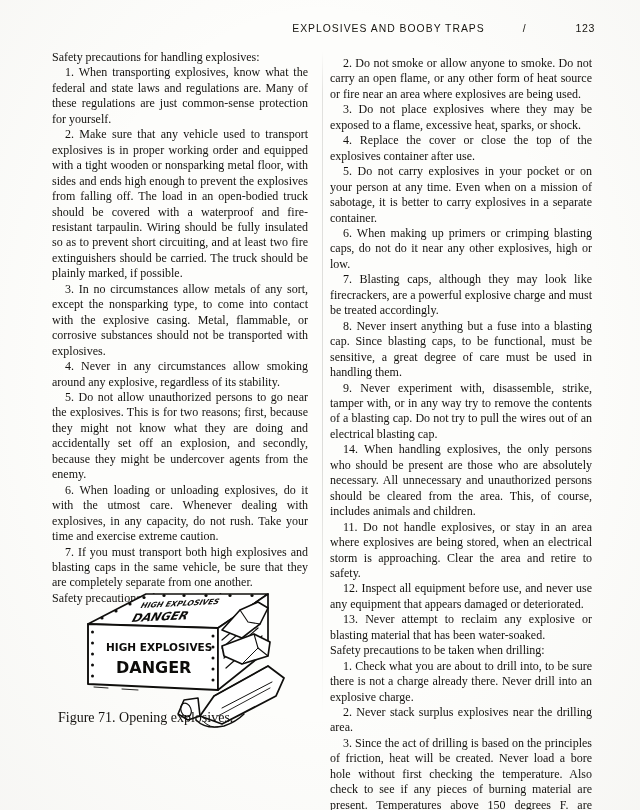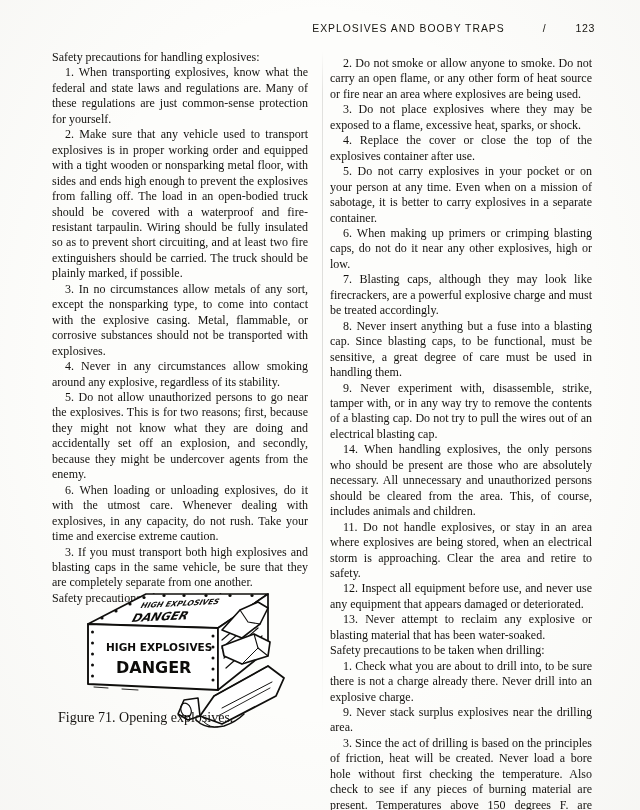--- a/index.html
+++ b/index.html
@@ -39,21 +39,21 @@
     justify-content: flex-end;
     gap: 16px;
     font-family: "Liberation Sans", "DejaVu Sans", sans-serif;
     font-size: 10.4px;
     letter-spacing: 0.9px;
     color: #17150f;
     white-space: nowrap;
   }
   .rh-title { letter-spacing: 1.0px; }
   .rh-sep   { margin: 0 13px 0 22px; }
-  .rh-folio { letter-spacing: 0.6px; font-size: 10.6px; }
+  .rh-folio { letter-spacing: 0.6px; font-size: 10.6px; margin-left: 20px; }
 
   
   .col {
     position: absolute;
     top: 50px;
     width: 256px;
   }
   .col-left  { left: 52px; }
   .col-right { left: 330px; width: 262px; margin-top: 6px; }
 
@@ -130,40 +130,40 @@
   <div class="gutter-line"></div>
 
   <div class="col col-left">
     <p class="body section-lead">Safety precautions for handling explosives:</p>
     <p class="body indent">1. When transporting explosives, know what the federal and state laws and regulations are. Many of these regulations are just common-sense protection for yourself.</p>
     <p class="body indent">2. Make sure that any vehicle used to transport explosives is in proper working order and equipped with a tight wooden or nonsparking metal floor, with sides and ends high enough to prevent the explosives from falling off. The load in an open-bodied truck should be covered with a waterproof and fire-resistant tarpaulin. Wiring should be fully insulated so as to prevent short circuiting, and at least two fire extinguishers should be carried. The truck should be plainly marked, if possible.</p>
     <p class="body indent">3. In no circumstances allow metals of any sort, except the nonsparking type, to come into contact with the explosive casing. Metal, flammable, or corrosive substances should not be transported with explosives.</p>
     <p class="body indent">4. Never in any circumstances allow smoking around any explosive, regardless of its stability.</p>
     <p class="body indent">5. Do not allow unauthorized persons to go near the explosives. This is for two reasons; first, because they might not know what they are doing and accidentally set off an explosion, and secondly, because they might be undercover agents from the enemy.</p>
     <p class="body indent">6. When loading or unloading explosives, do it with the utmost care. Whenever dealing with explosives, in any capacity, do not rush. Take your time and exercise extreme caution.</p>
-    <p class="body indent">3. If you must transport both high explosives and blasting caps in the same vehicle, be sure that they are completely separate from one another.</p>
+    <p class="body indent">7. If you must transport both high explosives and blasting caps in the same vehicle, be sure that they are completely separate from one another.</p>
     <p class="body section-lead">Safety precautions when using explosives:</p>
   </div>
 
   <div class="col col-right">
     <p class="body indent">2. Do not smoke or allow anyone to smoke. Do not carry an open flame, or any other form of heat source or fire near an area where explosives are being used.</p>
     <p class="body indent">3. Do not place explosives where they may be exposed to a flame, excessive heat, sparks, or shock.</p>
     <p class="body indent">4. Replace the cover or close the top of the explosives container after use.</p>
     <p class="body indent">5. Do not carry explosives in your pocket or on your person at any time. Even when on a mission of sabotage, it is better to carry explosives in a separate container.</p>
     <p class="body indent">6. When making up primers or crimping blasting caps, do not do it near any other explosives, high or low.</p>
     <p class="body indent">7. Blasting caps, although they may look like firecrackers, are a powerful explosive charge and must be treated accordingly.</p>
     <p class="body indent">8. Never insert anything but a fuse into a blasting cap. Since blasting caps, to be functional, must be sensitive, a great degree of care must be used in handling them.</p>
     <p class="body indent">9. Never experiment with, disassemble, strike, tamper with, or in any way try to remove the contents of a blasting cap. Do not try to pull the wires out of an electrical blasting cap.</p>
     <p class="body indent">14. When handling explosives, the only persons who should be present are those who are absolutely necessary. All unnecessary and unauthorized persons should be cleared from the area. This, of course, includes animals and children.</p>
     <p class="body indent">11. Do not handle explosives, or stay in an area where explosives are being stored, when an electrical storm is approaching. Clear the area and retire to safety.</p>
     <p class="body indent">12. Inspect all equipment before use, and never use any equipment that appears damaged or deteriorated.</p>
     <p class="body indent">13. Never attempt to reclaim any explosive or blasting material that has been water-soaked.</p>
     <p class="body section-lead">Safety precautions to be taken when drilling:</p>
     <p class="body indent">1. Check what you are about to drill into, to be sure there is not a charge already there. Never drill into an explosive charge.</p>
-    <p class="body indent">9. Never stack surplus explosives near the drilling area.</p>
+    <p class="body indent">2. Never stack surplus explosives near the drilling area.</p>
     <p class="body indent">3. Since the act of drilling is based on the principles of friction, heat will be created. Never load a bore hole without first checking the temperature. Also check to see if any pieces of burning material are present. Temperatures above 150 degrees F. are extremely dangerous.</p>
   </div>
 
   <div class="figure-block">
 
     <svg class="figure-art" viewBox="0 0 238 140">
       <g stroke="#100f0d" fill="none" stroke-linecap="round" stroke-linejoin="round">
 
         <path d="M16 36 L74 6 L196 6 L146 40 Z" fill="#ffffff" stroke-width="1.7"></path>
 

